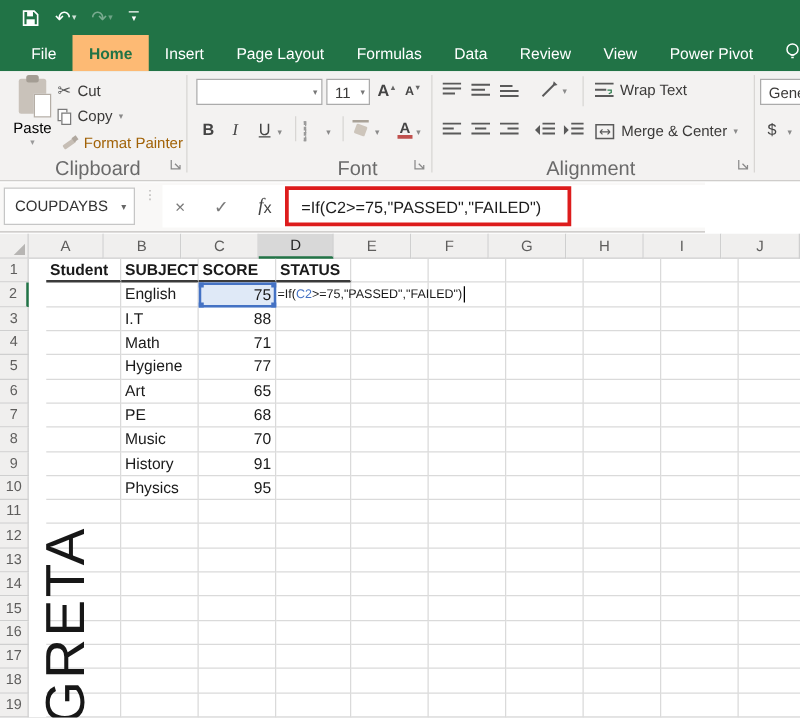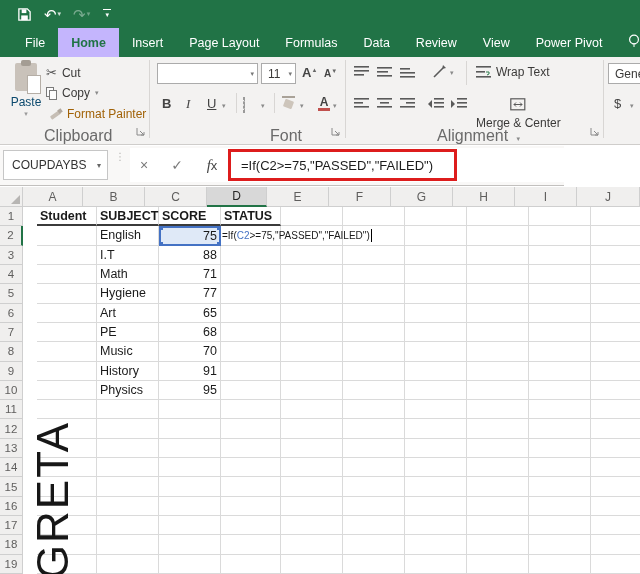--- a/index.html
+++ b/index.html
@@ -14,35 +14,35 @@
   .undo-glyph,.redo-glyph { font-size:15px; line-height:15px; color:#fff; }
   .redo-glyph { color:rgba(255,255,255,0.4); }
   .redo .arrow { color:rgba(255,255,255,0.35); }
   .qat-custom { display:flex; flex-direction:column; align-items:center; margin-left:4px; }
   .qat-custom .bar { width:8px; height:1.5px; background:#fff; margin-bottom:1px; }
   .qat-custom .arrow { font-size:7px; color:#fff; }
 
   
   .tabbar { position:absolute; left:0; top:28px; width:640px; height:29px; background:#217346; display:flex; align-items:stretch; padding-left:12px; }
   .tab { display:flex; align-items:center; padding:0 13px; font-size:12.5px; color:#fff; cursor:pointer; white-space:nowrap; }
-  .tab.active { background:#c4b5fd; color:#217346; font-weight:bold; }
+  .tab.active { background:#fdba74; color:#217346; font-weight:bold; }
   .tab .bulb { margin-right:5px; }
 
   
   .ribbon { position:absolute; left:0; top:57px; width:640px; height:88px; background:#f3f2f1; border-bottom:1px solid #cfcdcb; font-size:12px; color:#3b3a39; }
   .ribbon .vsep { position:absolute; top:3px; height:78px; width:1px; background:#d8d6d4; }
   .grp-label { position:absolute; top:70px; font-size:16px; color:#6a6a6a; }
   .launcher { position:absolute; top:70px; width:10px; height:10px; cursor:pointer; }
   .launcher svg { display:block; }
 
   .paste-big { position:absolute; left:8px; top:6px; width:36px; height:66px; display:flex; flex-direction:column; align-items:center; cursor:pointer; }
   .clipboard-icon { position:relative; width:22px; height:28px; background:#c9c2ba; border-radius:2px; }
   .clipboard-icon .clip { position:absolute; left:6px; top:-3px; width:10px; height:6px; background:#a49d94; border-radius:2px; }
   .clipboard-icon .page { position:absolute; right:-4px; bottom:-3px; width:14px; height:19px; background:#fff; border:1px solid #b5aea6; }
-  .paste-big .lbl { margin-top:4px; color:#0c4a6e; }
+  .paste-big .lbl { margin-top:4px; color:#000000; }
   .paste-big .arrow { font-size:7px; color:#9a9a9a; margin-top:1px; }
 
   .rbtn { position:absolute; display:flex; align-items:center; gap:5px; cursor:pointer; white-space:nowrap; }
   .rbtn .arrow { font-size:7px; color:#8a8a8a; }
   .dim { color:#a16207; }
   .scissors { font-size:13px; color:#555; }
   .copy-icon { position:relative; width:11px; height:13px; }
   .copy-icon i { position:absolute; width:8px; height:10px; border:1px solid #7a7a7a; background:#fdfdfd; display:block; }
   .copy-icon i:first-child { left:0; top:0; }
   .copy-icon i:last-child { left:3px; top:3px; }
@@ -327,21 +327,21 @@
     <span class="bars" style="position:absolute; left:451px; top:41px;">
         <svg width="16" height="12">
           <g fill="#5a5a5a">
             <rect x="6" y="0" width="10" height="1.6"></rect>
             <rect x="6" y="4" width="10" height="1.6"></rect>
             <rect x="6" y="8" width="10" height="1.6"></rect>
           </g>
           <path d="M0 2 v8 l4 -4 z" fill="#5a5a5a"></path>
         </svg>
       </span>
-    <div class="rbtn" style="left:476px; top:41px;flex-direction:column;">
+    <div class="rbtn" style="left:476px; top:41px;">
       <span class="bars">
           <svg width="16" height="13">
             <rect x="0.8" y="0.8" width="14" height="11" fill="none" stroke="#5a5a5a" stroke-width="1.2"></rect>
             <path d="M4 6.5 h8 M4 6.5 l2 -2 M4 6.5 l2 2 M12 6.5 l-2 -2 M12 6.5 l-2 2" stroke="#5a5a5a" fill="none"></path>
           </svg>
         </span>
       <span class="merge-lbl">Merge &amp; Center</span>
       <span class="arrow">▾</span>
     </div>
     <span class="grp-label" style="left:437px;">Alignment</span>

